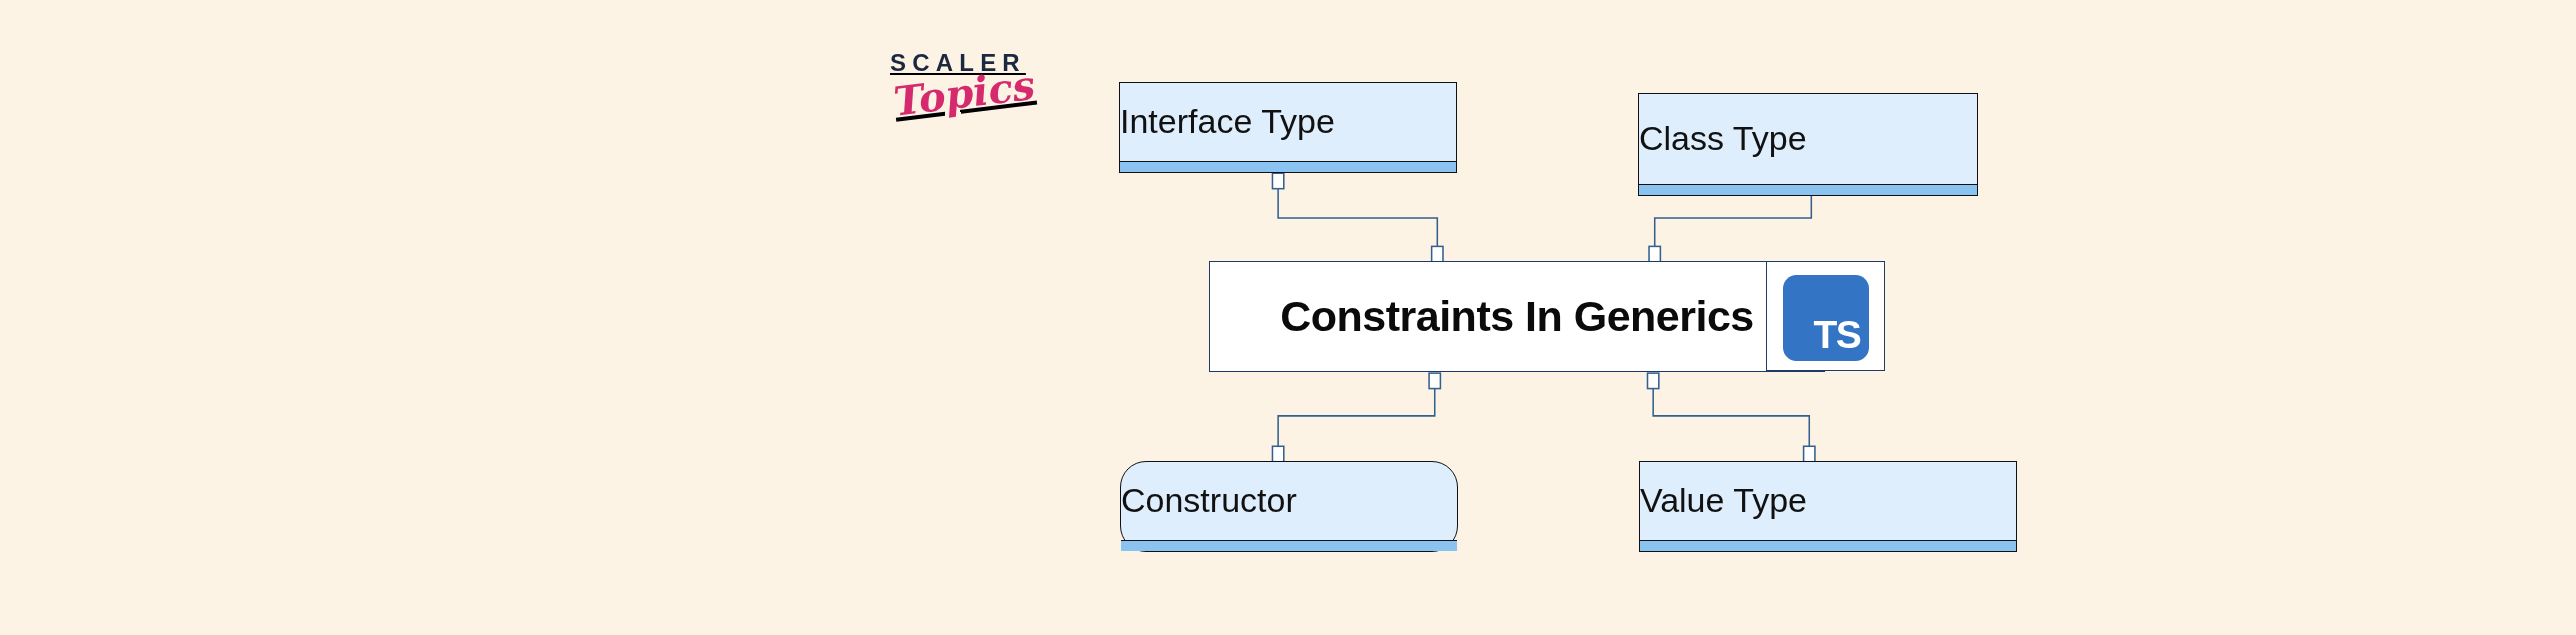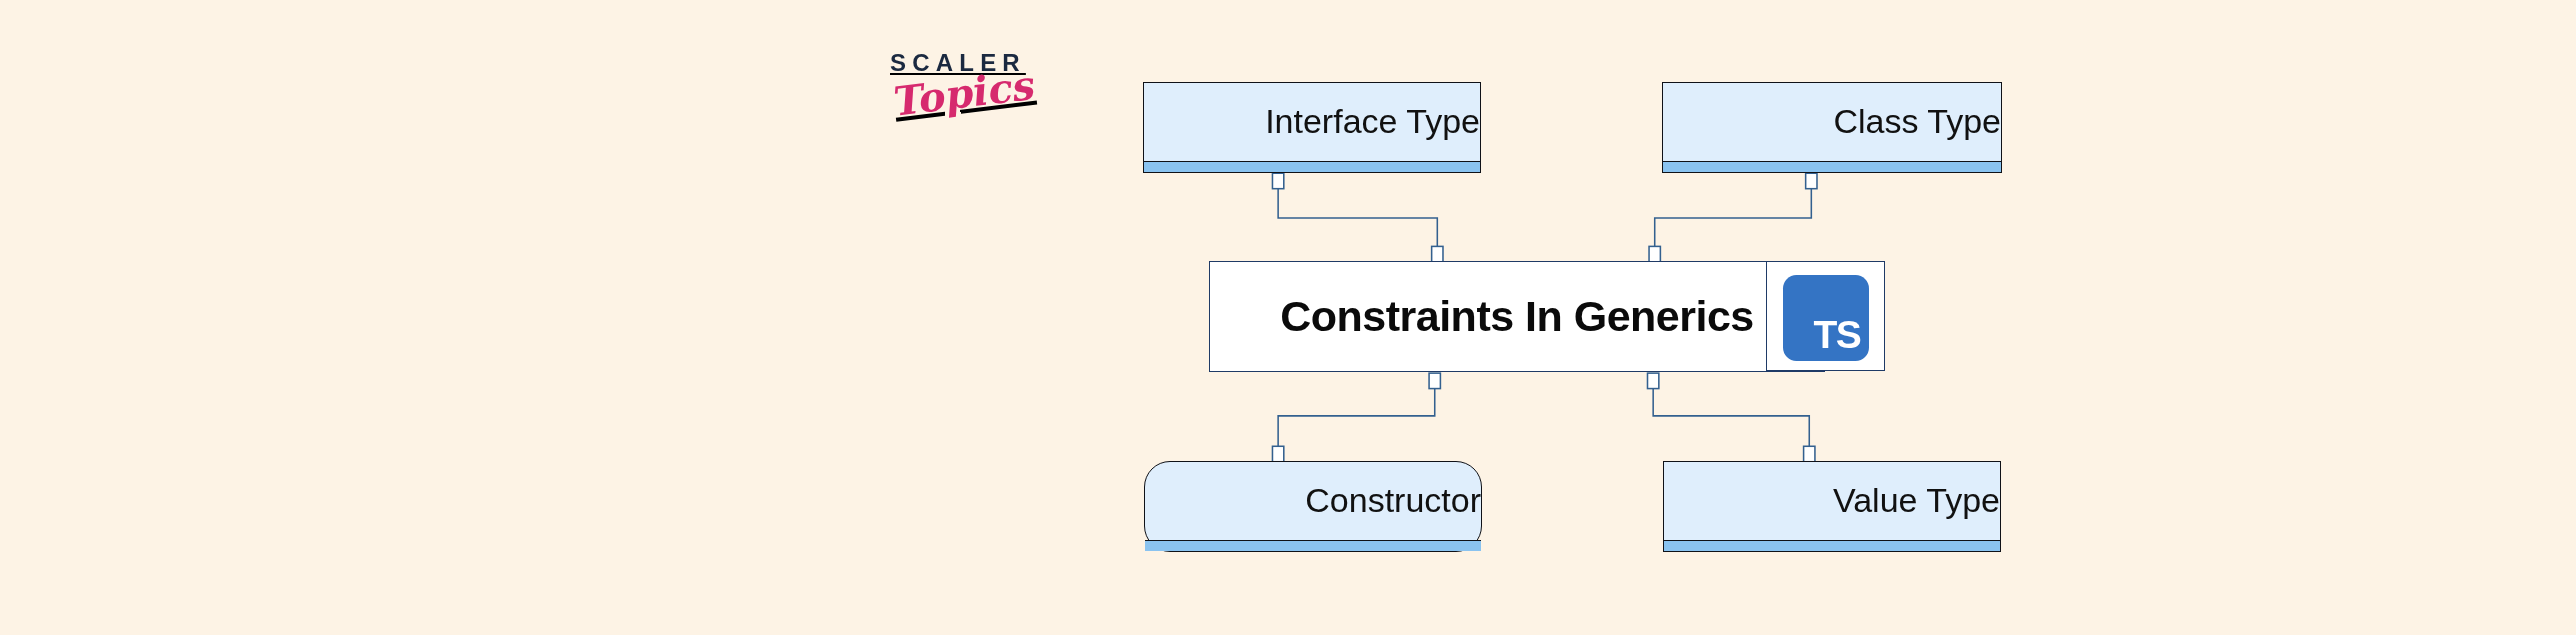--- a/index.html
+++ b/index.html
@@ -13,28 +13,28 @@
   .canvas{position:relative;width:3091px;height:636px;background:var(--background);overflow:hidden;}
 
   
   .logo{position:absolute;left:890px;top:49px;width:134px;height:108px;text-decoration:underline;}
   .logo-brand{font-weight:700;font-size:24px;letter-spacing:6.2px;color:var(--brand-color);}
   .logo-script{font-family:"DejaVu Serif",serif;font-style:italic;font-weight:700;font-size:40px;
     color:var(--script-color);transform:rotate(-7deg);transform-origin:left top;margin-top:1px;margin-left:1px;}
 
   
   .node{position:absolute;box-sizing:border-box;background:var(--node-fill);
-    border:1.5px solid var(--node-border);display:flex;align-items:center;justify-content:flex-end;margin-left:24px;}
+    border:1.5px solid var(--node-border);display:flex;align-items:center;justify-content:flex-start;}
   .node-label{font-size:34px;color:var(--label-color);padding-bottom:11.3px;}
   .strip{position:absolute;left:0;right:0;bottom:0;height:10.3px;background:var(--node-strip);
     border-top:1px solid var(--node-border);}
   .node-interface{left:1119px;top:82px;width:338px;height:91px;}
-  .node-class{left:1638px;top:82px;width:340px;height:91px;}
+  .node-class{left:1638px;top:93px;width:340px;height:103px;}
   .node-constructor{left:1120px;top:461px;width:338px;height:91px;border-radius:26px;}
-  .node-value{left:1639px;top:461px;width:338px;height:91px;}
+  .node-value{left:1639px;top:461px;width:378px;height:91px;}
 
   
   .center-box{position:absolute;left:1209px;top:261px;width:616px;height:111px;box-sizing:border-box;
     background:#ffffff;border:1.5px solid var(--center-border);display:flex;align-items:center;justify-content:center;}
   .center-title{font-weight:700;font-size:43px;letter-spacing:-0.5px;color:var(--title-color);white-space:nowrap;}
   .ts-box{position:absolute;left:1766px;top:261px;width:119px;height:110px;box-sizing:border-box;
     background:#ffffff;border:1.5px solid var(--center-border);}
   .ts-square{position:absolute;left:15.5px;top:13px;width:86px;height:86px;border-radius:13.4px;
     background:var(--ts-blue);}
   .ts-letters{position:absolute;right:8.2px;bottom:4.1px;font-weight:700;font-size:39px;

